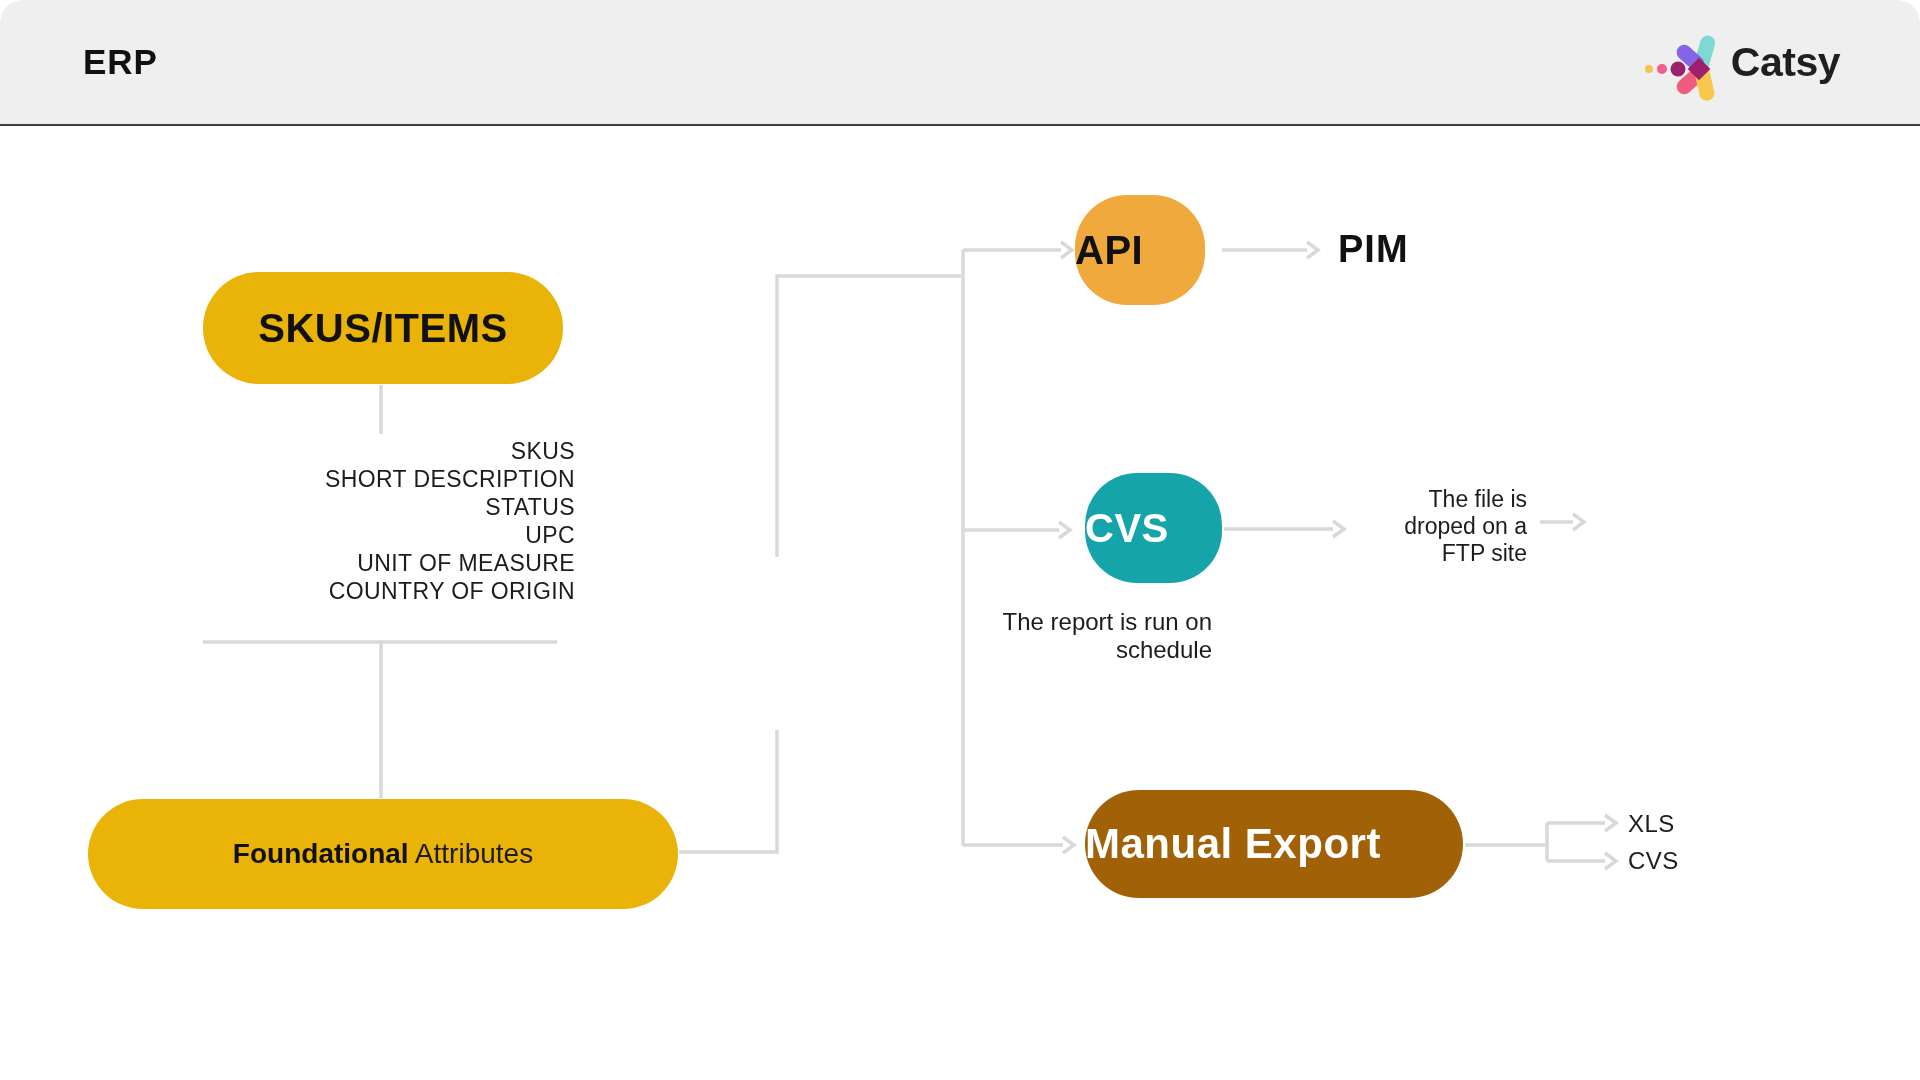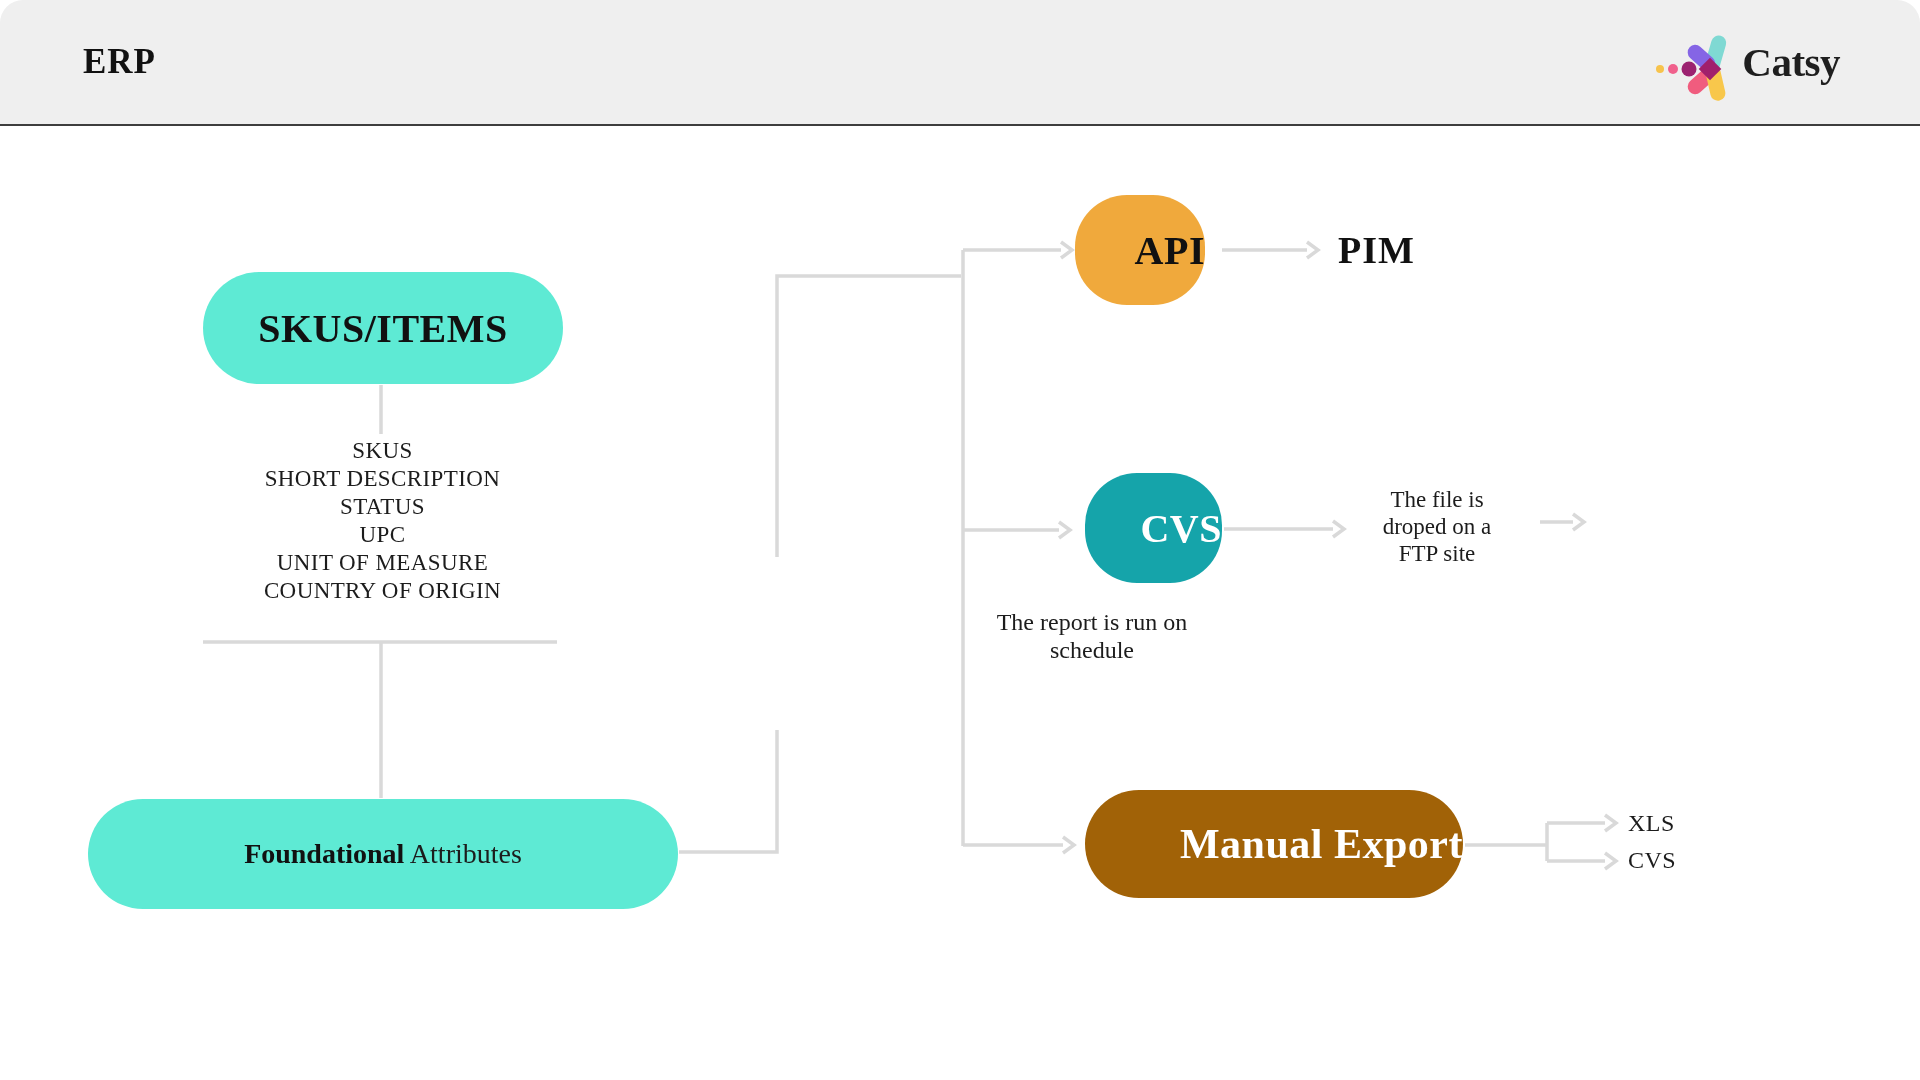--- a/index.html
+++ b/index.html
@@ -1,53 +1,53 @@
 <!DOCTYPE html>
 <html><head>
 <meta charset="utf-8">
 <style>
   html,body{margin:0;padding:0;background:#ffffff;}
   .stage{
     position:relative;width:1920px;height:1080px;overflow:hidden;
-    font-family:Liberation Serif, serif;color:#1c1c1c;background:#ffffff;border-radius:23px;
+    font-family:Liberation Sans, sans-serif;color:#1c1c1c;background:#ffffff;border-radius:23px;
   }
   
   .header{
     position:absolute;left:0;top:0;width:1920px;height:126px;
     background:#efefef;border-bottom:2px solid #3d3d3d;
     display:flex;align-items:center;justify-content:space-between;box-sizing:border-box;
     padding:0 80px 0 83px;
   }
   .header-title{font-size:35px;font-weight:800;letter-spacing:1px;color:#111;}
   .brand{display:flex;align-items:center;gap:10px;}
   .brand-name{font-size:41px;font-weight:700;color:#1f1f1f;letter-spacing:-0.5px;}
   
   .wires{position:absolute;left:0;top:0;width:1920px;height:1080px;pointer-events:none;}
   
   .pill{
-    position:absolute;background:#5eead4;display:flex;align-items:center;justify-content:center;
+    position:absolute;background:#eab308;display:flex;align-items:center;justify-content:center;
   }
   .pill-skus{left:203px;top:272px;width:360px;height:112px;border-radius:56px;
     font-size:40px;font-weight:800;letter-spacing:0.5px;color:#111;}
   .pill-foundational{left:88px;top:799px;width:590px;height:110px;border-radius:55px;
     font-size:28px;color:#1c1c1c;}
   .pill-foundational .b{font-weight:800;color:#111;}
   
   .badge{
-    position:absolute;display:flex;align-items:center;justify-content:flex-end;
+    position:absolute;display:flex;align-items:center;justify-content:flex-start;
     font-weight:800;
   }
   .badge-api{left:1075px;top:195px;width:130px;height:110px;border-radius:52px;
     background:#f0a93c;color:#111;font-size:40px;letter-spacing:0.5px;}
   .badge-cvs{left:1085px;top:473px;width:137px;height:110px;border-radius:52px;
     background:#15a4aa;color:#ffffff;font-size:40px;letter-spacing:0.5px;}
   .badge-manual{left:1085px;top:790px;width:378px;height:108px;border-radius:54px;
     background:#a16207;color:#ffffff;font-size:42px;letter-spacing:0.5px;}
   
-  .tblock{position:absolute;text-align:center;color:#1c1c1c;}
+  .tblock{position:absolute;text-align:right;color:#1c1c1c;}
   .attr-list{left:190px;top:437px;width:385px;font-size:23px;line-height:28px;letter-spacing:0.4px;}
   .pull-note{left:628px;top:600px;width:300px;font-size:26px;line-height:27px;}
   .pull-note .b,.then-note .b{font-weight:800;color:#111;}
   .pim-label{left:1338px;top:228px;font-size:38px;font-weight:800;letter-spacing:1px;color:#111;text-align:left;}
   .file-note{left:1347px;top:486px;width:180px;font-size:23px;line-height:27px;}
   .then-note{left:1577px;top:472px;width:256px;font-size:23px;line-height:27px;}
   .then-note div{white-space:pre;}
   .report-note{left:972px;top:608px;width:240px;font-size:24px;line-height:28px;}
   .out-label{position:absolute;font-size:24px;letter-spacing:0.5px;color:#1c1c1c;}
   .out-xls{left:1628px;top:810px;}

